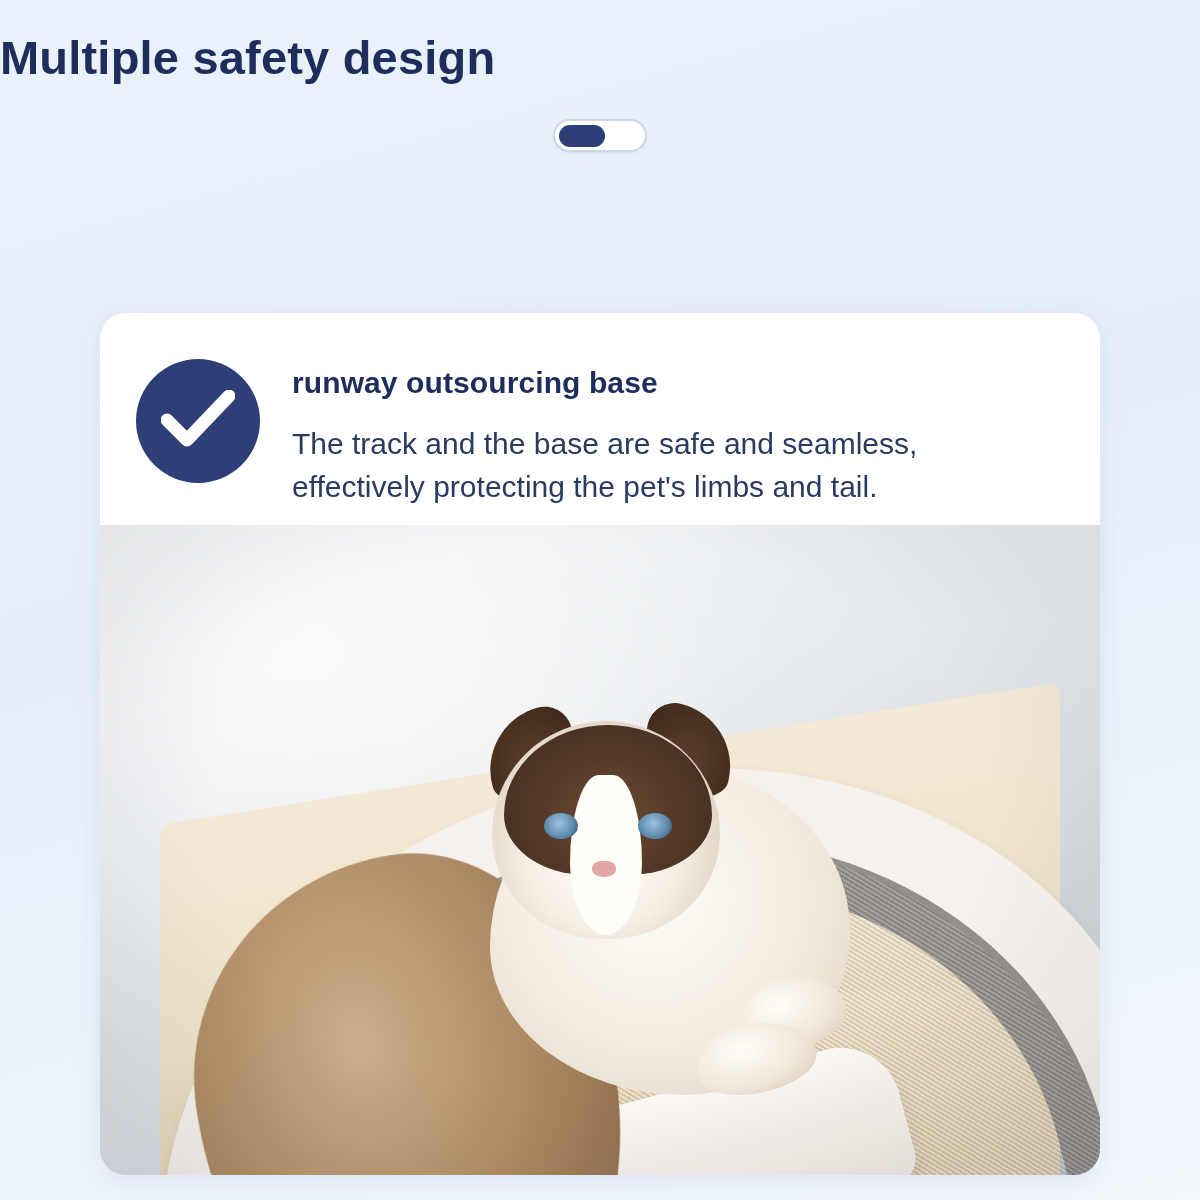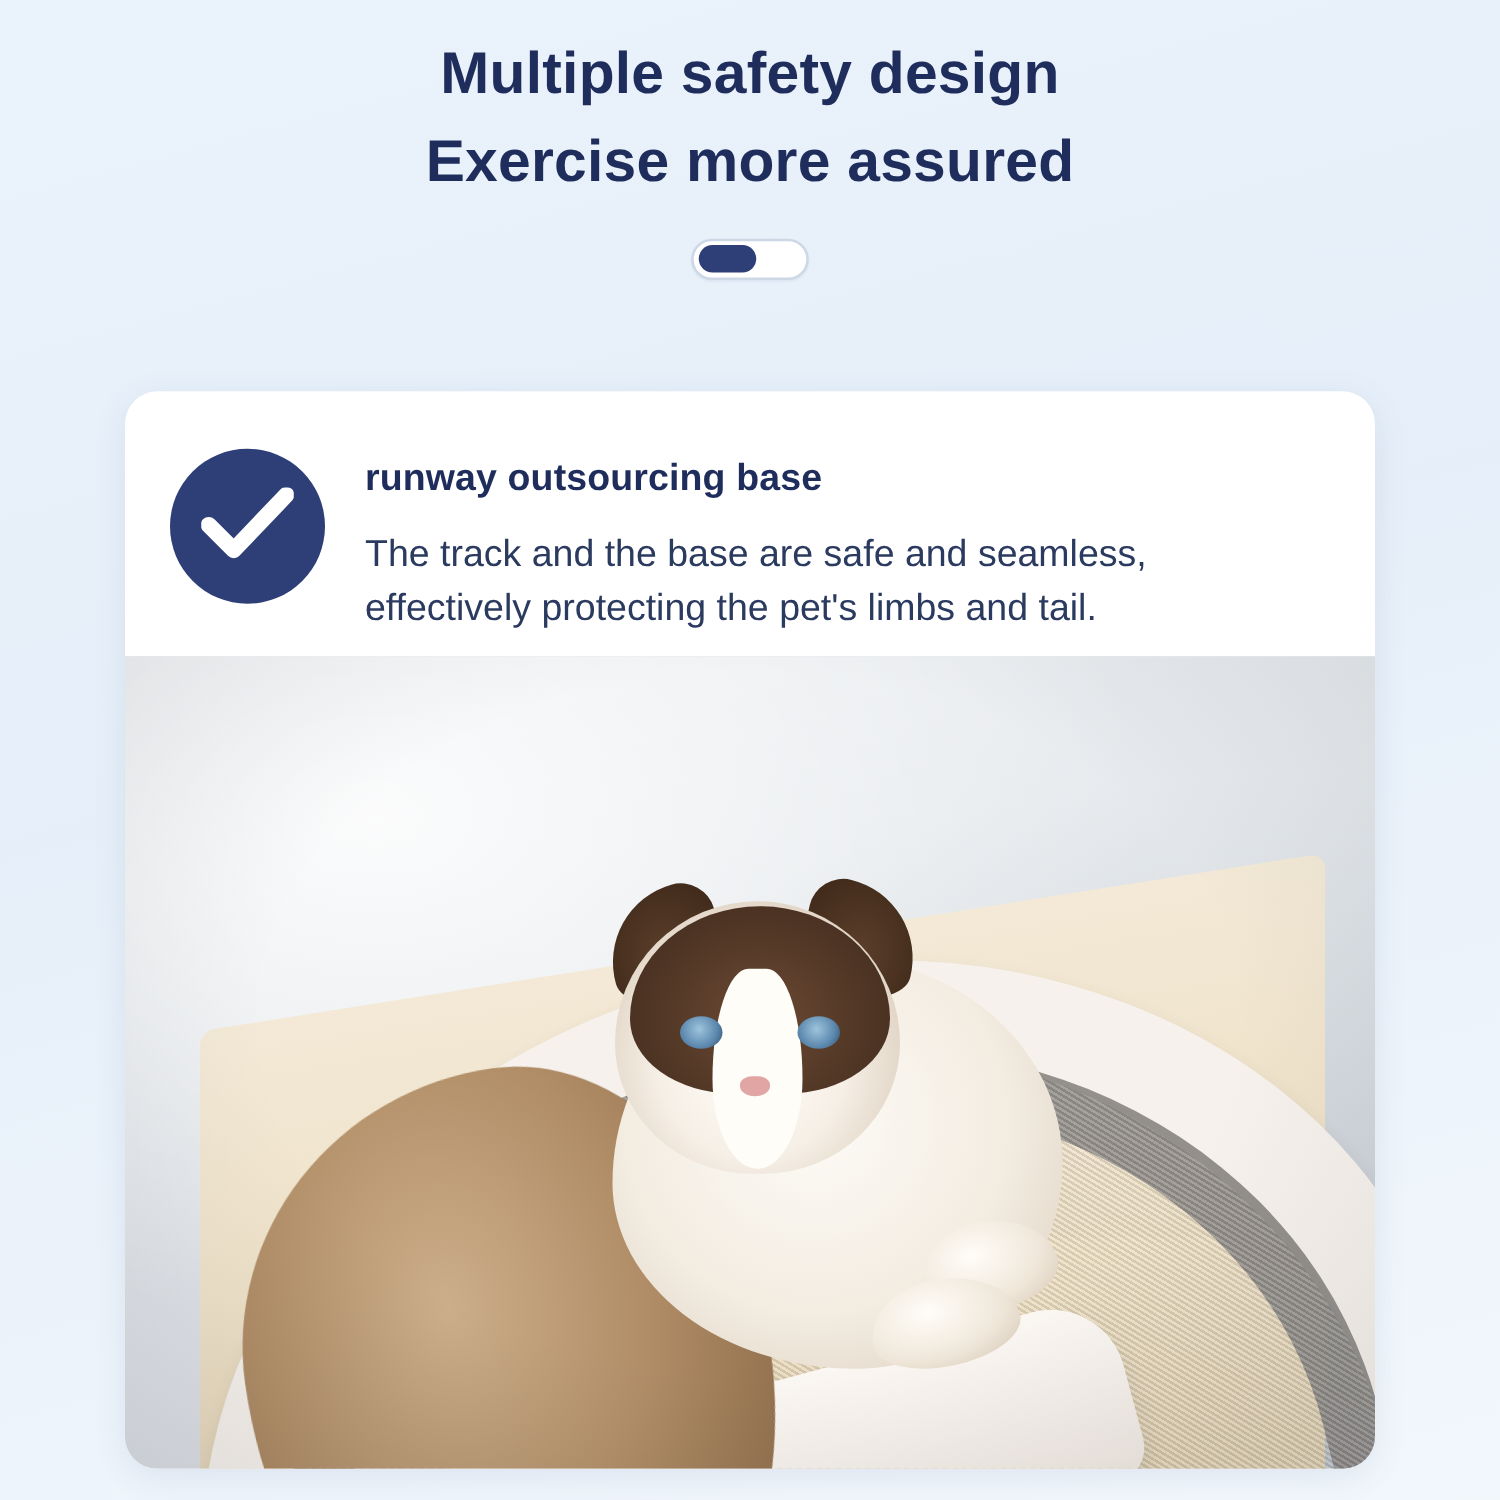--- a/index.html
+++ b/index.html
@@ -9,21 +9,21 @@
     overflow: hidden;
   }
   body {
     font-family: "Liberation Sans", sans-serif;
     background: linear-gradient(165deg, #eaf2fb 0%, #e6eff9 45%, #f2f7fc 100%);
     position: relative;
   }
 
   
   .headline {
-    text-align: center;
+    text-align: left;
     padding-top: 22px;
     color: #22305e;
     font-weight: bold;
     letter-spacing: 0.2px;
   }
   .headline .line {
     font-size: 47px;
     line-height: 1.52;
     color: #1f2d5c;
   }
@@ -295,21 +295,20 @@
     position: absolute;
     inset: 0;
     background: radial-gradient(ellipse at 50% 45%, rgba(0,0,0,0) 55%, rgba(40,45,55,0.10) 100%);
   }
 </style>
 </head>
 <body>
 
 <div class="headline">
   <div class="line">Multiple safety design</div>
-  <div class="line">Exercise more assured</div>
 </div>
 
 <div class="toggle-wrap">
   <div class="toggle">
     <div class="knob"></div>
   </div>
 </div>
 
 <div class="card">
 

